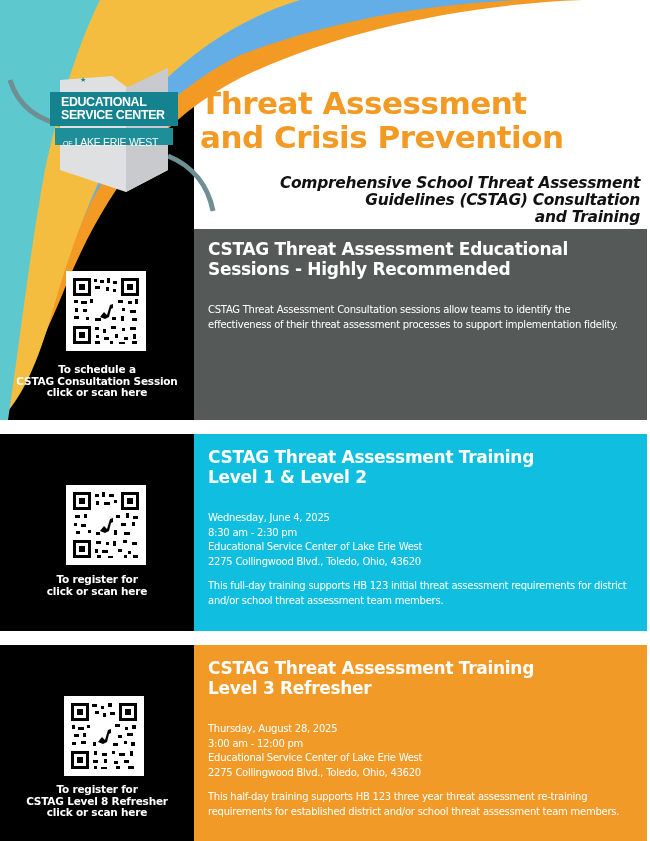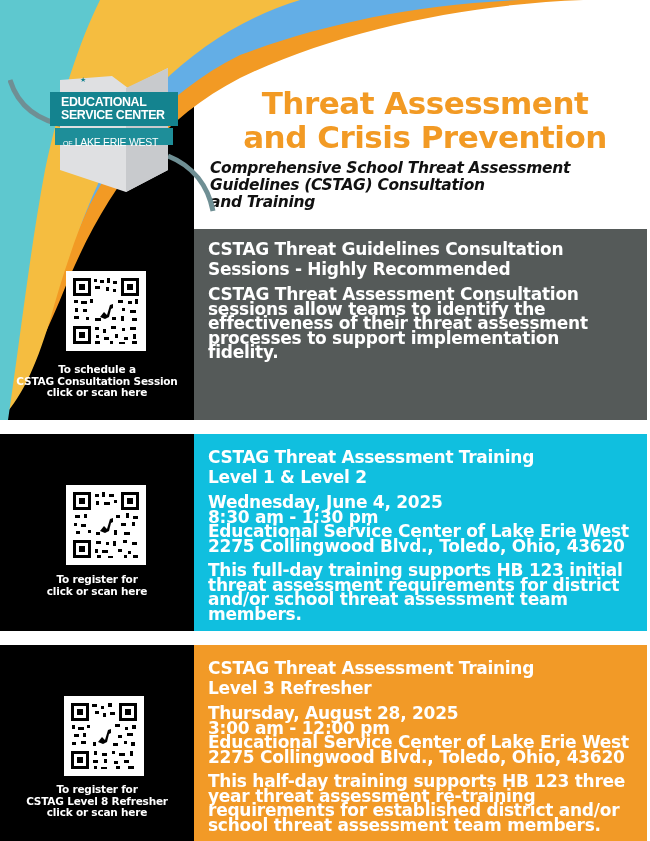--- a/index.html
+++ b/index.html
@@ -13,45 +13,45 @@
     position: absolute; left: 53px; top: 29px; width: 120px;
     color: #ffffff; font-family: "Liberation Sans", sans-serif; font-weight: bold;
     font-size: 13.5px; line-height: 13px; letter-spacing: -0.4px; transform: scaleX(0.92); transform-origin: left top;
   }
   .logo-text-bottom {
     position: absolute; left: 55px; top: 70px; width: 120px;
     color: #ffffff; font-family: "Liberation Sans", sans-serif; font-size: 10.5px; letter-spacing: -0.3px;
   }
   .logo-text-bottom .of { font-size: 7px; }
 
-  .title-block { position: absolute; left: 200px; top: 86px; width: 450px; text-align: center; z-index: 2; }
+  .title-block { position: absolute; left: 200px; top: 86px; width: 450px; text-align: left; z-index: 2; }
   .title-line {
     color: #f29a24; font-family: "DejaVu Sans", sans-serif; font-weight: bold;
     font-size: 31px; line-height: 34px; letter-spacing: -0.5px;
   }
-  .subtitle-block { position: absolute; left: 210px; top: 160px; width: 430px; text-align: left; z-index: 2; }
+  .subtitle-block { position: absolute; left: 210px; top: 175px; width: 430px; text-align: right; z-index: 2; }
   .subtitle-line {
     color: #111111; font-family: "DejaVu Sans", sans-serif; font-weight: bold; font-style: italic;
     font-size: 15.5px; line-height: 17px; letter-spacing: -0.3px;
   }
 
   .row { position: absolute; left: 0; width: 650px; z-index: 1; }
   .left-col { position: absolute; left: 0; top: 0; width: 194px; height: 100%; background: #000000; }
   .right-panel { position: absolute; left: 194px; top: 0; width: 453px; height: 100%; padding: 10px 14px 0 14px; color: #ffffff; }
 
   .row-1 { top: 229px; height: 191px; }
   .row-1 .left-col { background: transparent; }
   .row-1 .right-panel { background: #555a59; padding-top: 10px; }
   .row-2 { top: 434px; height: 197px; }
   .row-2 .right-panel { background: #10bfdf; padding-top: 13px; }
   .row-3 { top: 645px; height: 196px; }
   .row-3 .right-panel { background: #f29a27; padding-top: 13px; }
 
   .panel-heading { font-family: "DejaVu Sans", sans-serif; font-weight: bold; font-size: 17px; line-height: 20px; letter-spacing: -0.3px; }
-  .panel-body { font-family: "DejaVu Sans", sans-serif; font-weight: bold; font-size: 17px; line-height: 14.5px; letter-spacing: -0.25px; margin-top: 8px; }
+  .panel-body { font-family: "DejaVu Sans", sans-serif; font-weight: normal; font-size: 10px; line-height: 14.5px; letter-spacing: -0.25px; margin-top: 24px; }
   .panel-body p + p { margin-top: 10px; }
   .detail-line { display: block; }
 
   .qr-wrap { position: absolute; width: 80px; height: 80px; background: #ffffff; z-index: 3; }
   .qr-wrap svg { display: block; width: 80px; height: 80px; }
   .qr-caption {
     position: absolute; left: 0; width: 194px; text-align: center; color: #ffffff; z-index: 3;
     font-family: "DejaVu Sans", sans-serif; font-weight: bold; font-size: 10.5px; line-height: 11.5px; letter-spacing: -0.2px;
   }
 </style>
@@ -102,21 +102,21 @@
 <div class="subtitle-block">
   <div class="subtitle-line">Comprehensive School Threat Assessment</div>
   <div class="subtitle-line">Guidelines (CSTAG) Consultation</div>
   <div class="subtitle-line">and Training</div>
 </div>
 
 <div class="row row-1">
   <div class="left-col"></div>
   <div class="right-panel">
     <div class="panel-heading">
-      <div>CSTAG Threat Guidelines Consultation</div>
+      <div>CSTAG Threat Assessment Educational</div>
       <div>Sessions - Highly Recommended</div>
     </div>
     <div class="panel-body">
       <p>CSTAG Threat Assessment Consultation sessions allow teams to identify the effectiveness of their threat assessment processes to support implementation fidelity.</p>
     </div>
   </div>
 </div>
 <div class="qr-wrap" style="left:66px; top:271px;">
   <svg viewBox="0 0 80 80">
     <rect width="80" height="80" fill="#fff"></rect>
@@ -180,21 +180,21 @@
 <div class="row row-2">
   <div class="left-col"></div>
   <div class="right-panel">
     <div class="panel-heading">
       <div>CSTAG Threat Assessment Training</div>
       <div>Level 1 &amp; Level 2</div>
     </div>
     <div class="panel-body">
       <p>
         <span class="detail-line">Wednesday, June 4, 2025</span>
-        <span class="detail-line">8:30 am - 1:30 pm</span>
+        <span class="detail-line">8:30 am - 2:30 pm</span>
         <span class="detail-line">Educational Service Center of Lake Erie West</span>
         <span class="detail-line">2275 Collingwood Blvd., Toledo, Ohio, 43620</span>
       </p>
       <p>This full-day training supports HB 123 initial threat assessment requirements for district and/or school threat assessment team members.</p>
     </div>
   </div>
 </div>
 <div class="qr-wrap" style="left:66px; top:485px;">
   <svg viewBox="0 0 80 80">
     <rect width="80" height="80" fill="#fff"></rect>

